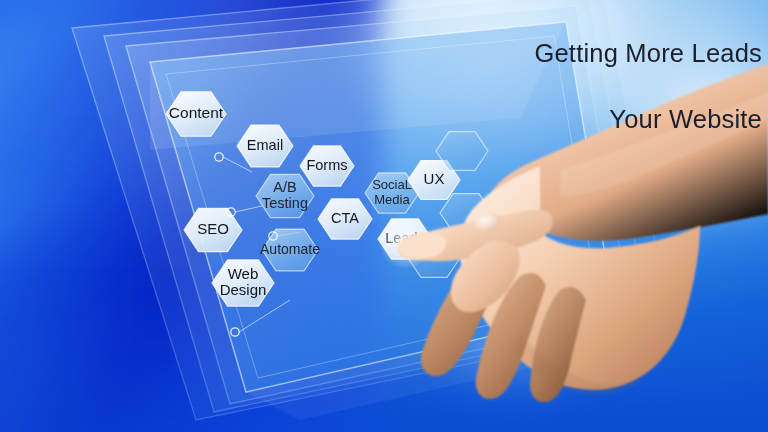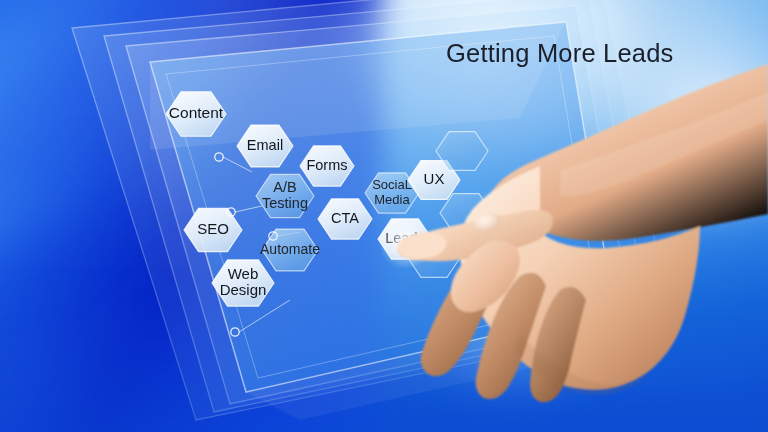--- a/index.html
+++ b/index.html
@@ -83,21 +83,21 @@
   
   .hand{
     position:absolute;left:0;top:0;width:768px;height:432px;
     pointer-events:none;
   }
 
   
   .headline{
     position:absolute;
     left:446px;top:4px;width:316px;
-    text-align:left;
+    text-align:right;
     color:#1b1f2b;
     font-size:25.5px;
     line-height:33px;
     font-weight:400;
     letter-spacing:.2px;
     white-space:pre-line;
     text-rendering:optimizeLegibility;
   }
   .headline .ln{display:block;}
 </style>
@@ -360,15 +360,16 @@
       <g filter="url(#softEdge2)" opacity=".35">
         <path d="M560,170 Q620,150 700,120 Q740,104 768,92 L768,120 Q700,150 630,180 Q586,198 560,196 Z" fill="#fff2e6" opacity=".5"></path>
         <path d="M470,264 Q496,282 524,300 Q548,316 560,336" stroke="#b9apa" stroke-width="0" fill="none"></path>
         <path d="M520,334 Q548,366 586,380 Q622,392 652,372 Q624,400 582,394 Q540,384 514,350 Z" fill="#9c6a48" opacity=".45"></path>
       </g>
     </svg>
   </div>
 
   <div class="headline">
     <span class="ln">Getting More Leads</span>
+    <span class="ln">Your Website</span>
   </div>
 
 </div>
 
 </body></html>

